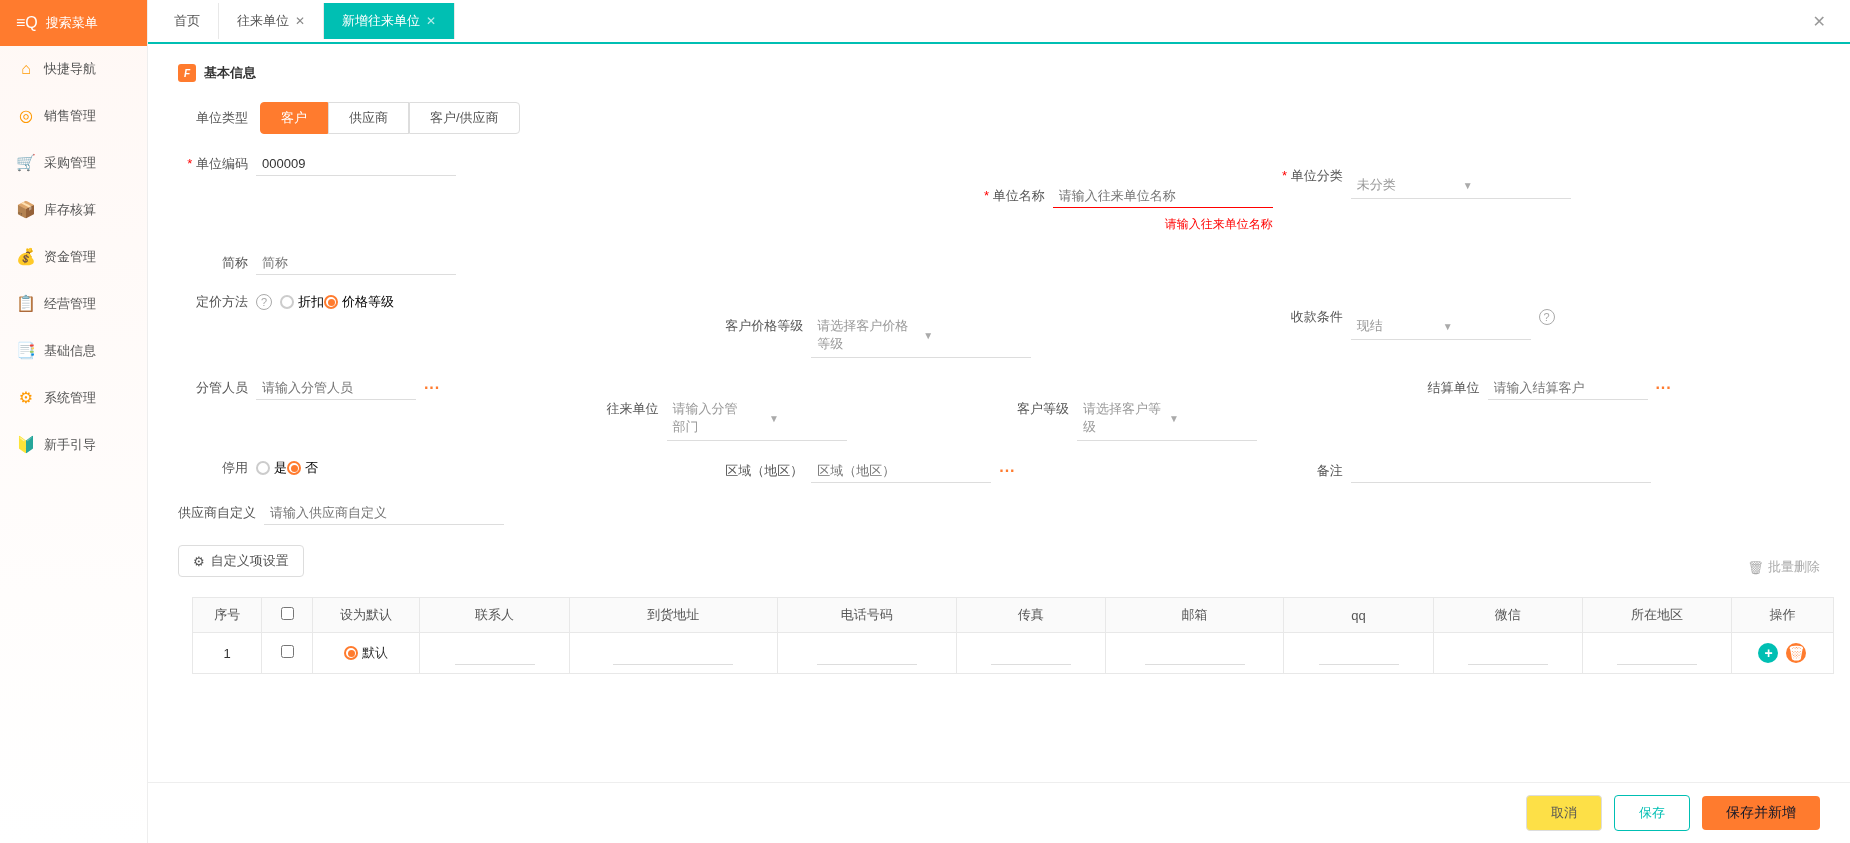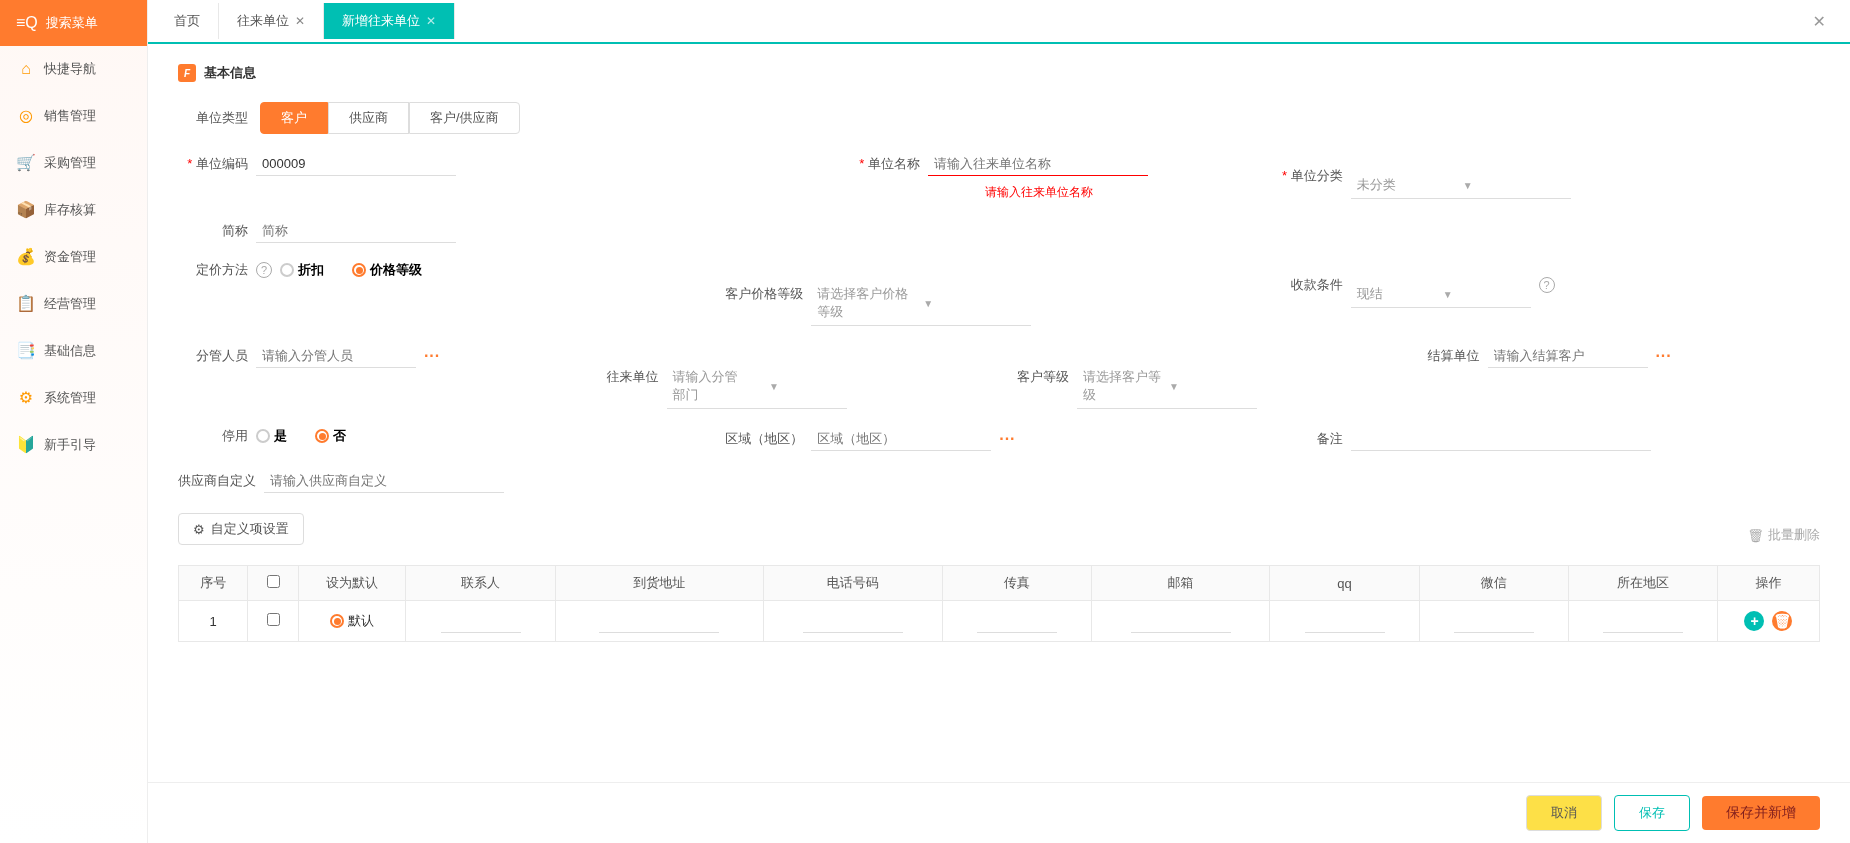--- a/index.html
+++ b/index.html
@@ -174,21 +174,21 @@
     }
     .type-btn.active {
       background: #ff7b2e;
       border-color: #ff7b2e;
       color: #fff;
     }
     .type-btn:first-child { border-radius: 4px 0 0 4px; text-align: center; }
     .type-btn:last-child { border-radius: 0 4px 4px 0; }
 
     
-    .radio-group { display: flex; align-items: center; gap: 28px; font-weight: bold; }
+    .radio-group { display: flex; align-items: center; gap: 0; }
     .radio-item { display: flex; align-items: center; gap: 4px; cursor: pointer; }
     .radio-circle {
       width: 14px; height: 14px;
       border-radius: 50%;
       border: 2px solid #ccc;
       display: flex; align-items: center; justify-content: center;
     }
     .radio-circle.checked { border-color: #ff7b2e; }
     .radio-circle.checked::after {
       content: '';
@@ -241,20 +241,21 @@
       align-items: center;
       gap: 4px;
       color: #aaa;
       font-size: 13px;
       cursor: pointer;
     }
     .data-table {
       width: 100%;
       border-collapse: collapse;
       border: 1px solid #e8e8e8;
+      margin-left: 14px;
     }
     .data-table th {
       background: #fafafa;
       border: 1px solid #e8e8e8;
       padding: 8px 10px;
       text-align: center;
       color: #555;
       font-weight: normal;
     }
     .data-table td {
@@ -303,21 +304,21 @@
       background: #fff;
       border: 1px solid #00bfb3;
       color: #00bfb3;
       border-radius: 4px;
       cursor: pointer;
     }
     .btn-save-new {
       padding: 8px 24px;
       background: #ff7b2e;
       border: none;
-      color: #7f1d1d;
+      color: #0f172a;
       border-radius: 4px;
       cursor: pointer;
       font-size: 14px;
     }
 
     
     .custom-settings-btn {
       display: inline-flex;
       align-items: center;
       gap: 6px;
@@ -411,21 +412,21 @@
       </div>
     </div>
 
     <div class="form-row">
       <div class="form-field">
         <span class="form-label">
           <span style="color:#f00">*</span>&nbsp;单位编码
         </span>
         <input class="form-input" type="text" value="000009" style="">
       </div>
-      <div class="form-field" style="flex-direction:column; align-items:center;">
+      <div class="form-field" style="flex-direction:column; align-items:flex-end;margin-top:32px;">
         <div style="display:flex; align-items:center; gap:8px;">
           <span class="form-label">
             <span style="color:#f00">*</span> 单位名称
           </span>
           <input class="form-input error" type="text" placeholder="请输入往来单位名称" style="width: 220px; border-bottom-color: rgb(255, 0, 0);">
         </div>
         <div style="margin-left:80px;">
           <span class="error-msg">请输入往来单位名称</span>
         </div>
       </div>

